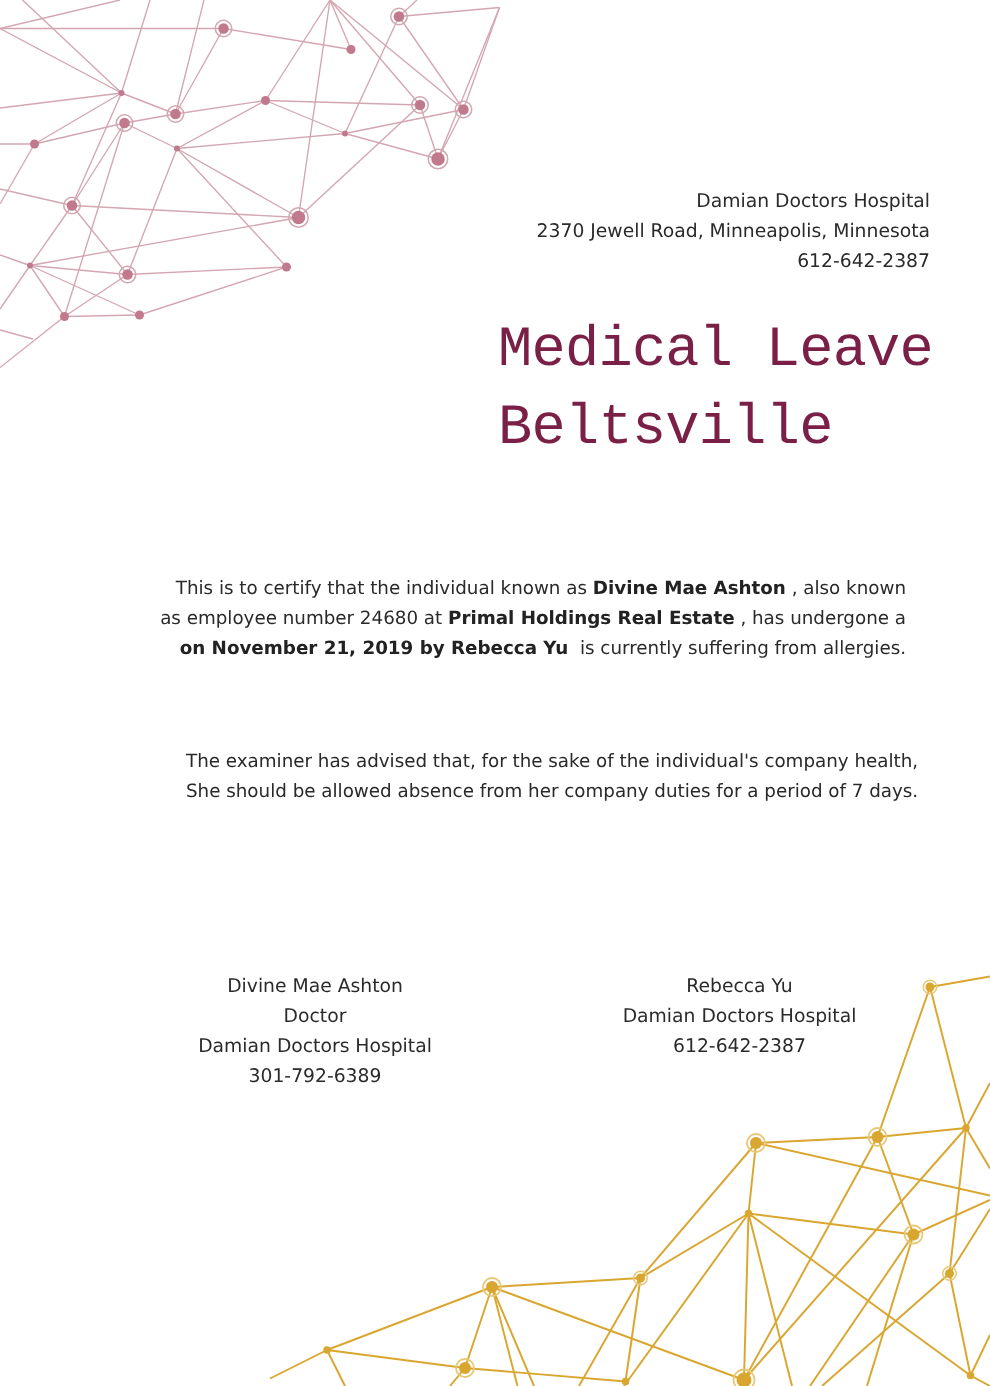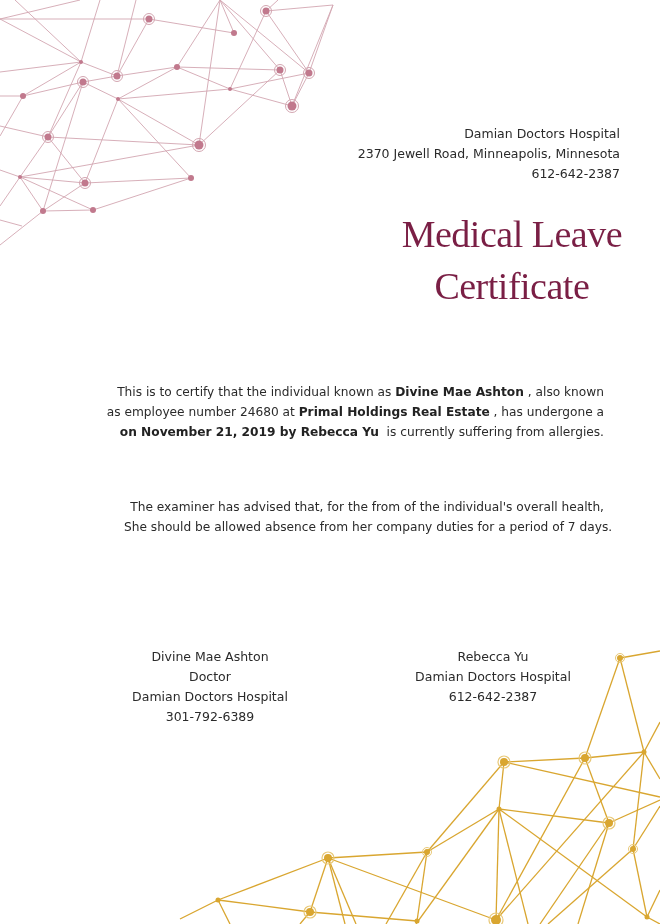--- a/index.html
+++ b/index.html
@@ -29,22 +29,22 @@
       top: 124px;
       text-align: right;
       font-size: 12.5px;
       line-height: 20px;
       color: #2a2a2a;
     }
     .title {
       position: absolute;
       right: 38px;
       top: 208px;
-      text-align: center;
-      font-family: Liberation Serif, serif;
+      text-align: left;
+      font-family: Liberation Mono, monospace;
       font-weight: normal;
       font-size: 38px;
       line-height: 52px;
       color: #7a1f45;
       margin: 0;
       letter-spacing: -0.5px;
     }
     .title span { display: block; }
     .para {
       position: absolute;
@@ -242,31 +242,31 @@
 </svg>
 
 <div class="hospital-block">
   <span class="line">Damian Doctors Hospital</span>
   <span class="line">2370 Jewell Road, Minneapolis, Minnesota</span>
   <span class="line">612-642-2387</span>
 </div>
 
 <h1 class="title">
   <span>Medical Leave</span>
-  <span>Certificate</span>
+  <span>Beltsville</span>
 </h1>
 
 <p class="para para-1">
   <span class="line"><span>This is to certify that the individual known as </span><b>Divine Mae Ashton</b><span> , also known</span></span>
   <span class="line"><span>as employee number 24680 at </span><b>Primal Holdings Real Estate</b><span> , has undergone a</span></span>
   <span class="line"><b>on November 21, 2019 by Rebecca Yu</b><span style="white-space:pre">  is currently suffering from allergies.</span></span>
 </p>
 
 <p class="para para-2">
-  <span class="line">The examiner has advised that, for the from of the individual's overall health,</span>
+  <span class="line">The examiner has advised that, for the sake of the individual's company health,</span>
   <span class="line">She should be allowed absence from her company duties for a period of 7 days.</span>
 </p>
 
 <div class="signature sig-left">
   <span class="line">Divine Mae Ashton</span>
   <span class="line">Doctor</span>
   <span class="line">Damian Doctors Hospital</span>
   <span class="line">301-792-6389</span>
 </div>
 

